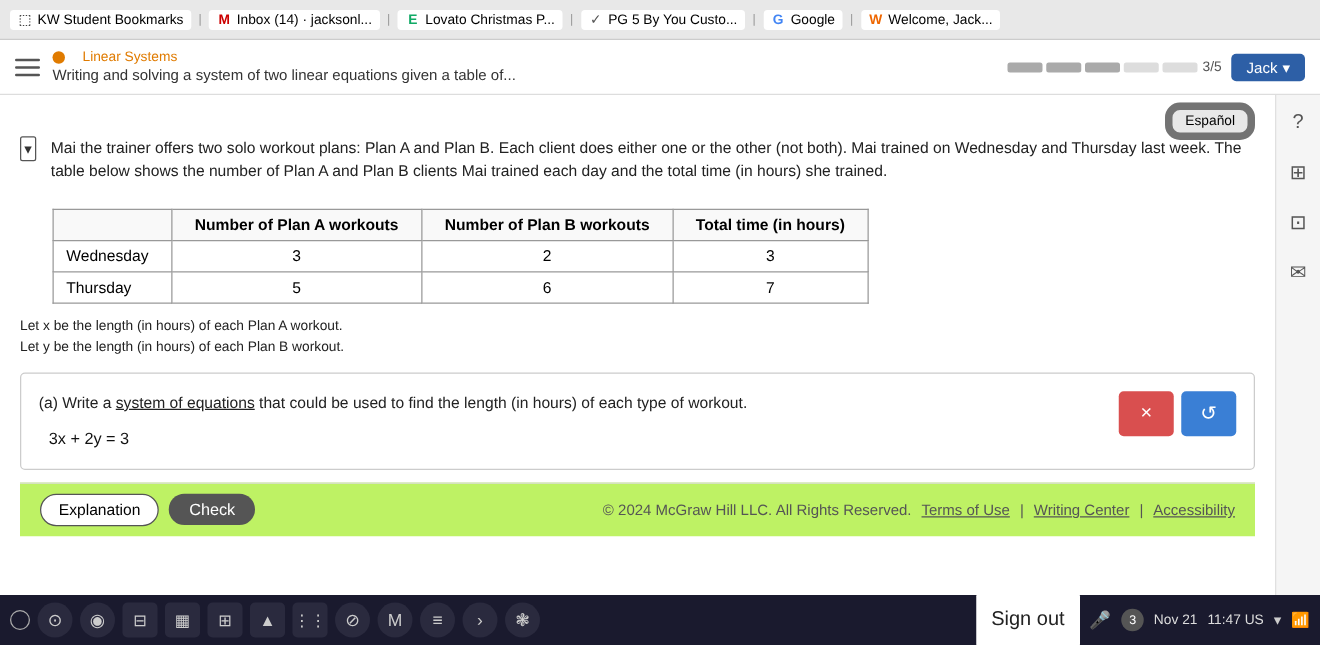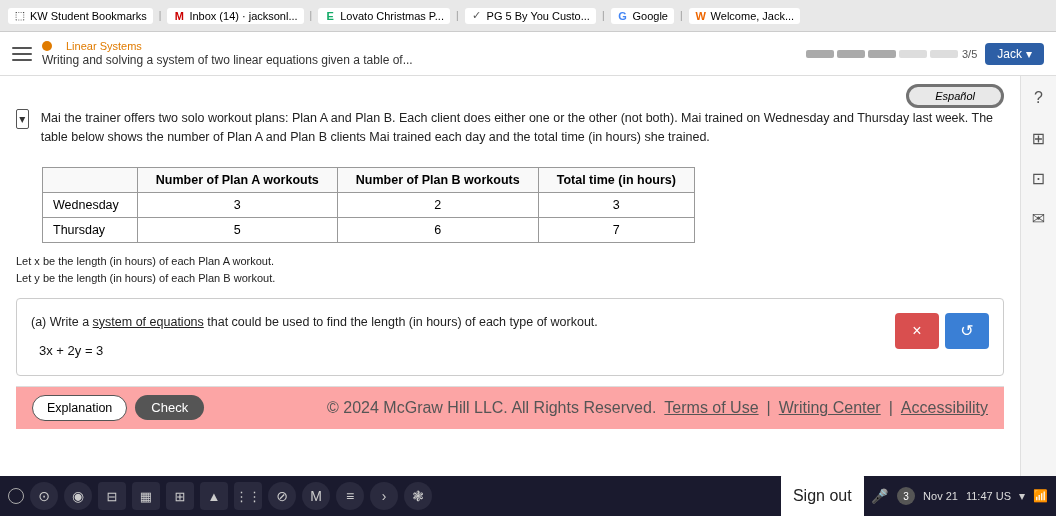--- a/index.html
+++ b/index.html
@@ -134,27 +134,26 @@
       padding: 4px 12px;
       border-radius: 4px;
       font-size: 12px;
       display: flex;
       align-items: center;
       gap: 4px;
       cursor: pointer;
     }
     .espanol-btn {
       background: #e8e8e8;
-      border: 3px solid #737373;
-      padding: 3px 26px;
+      border: 6px solid #737373;
+      padding: 3px 10px;
       border-radius: 12px;
       font-size: 11px;
       cursor: pointer;
       margin-left: auto;
-      font-style: italic;
     }
 
     
     .main-content {
       flex: 1;
       background: #fff;
       display: flex;
       overflow: hidden;
     }
     .content-area {
@@ -280,21 +279,21 @@
     .btn-red { background: #d94f4f; color: #fff; }
     .btn-blue { background: #3a7fd5; color: #fff; }
 
     
     .bottom-bar {
       display: flex;
       align-items: center;
       padding: 8px 16px;
       border-top: 1px solid #ddd;
       gap: 8px;
-      background: #fca5a5;
+      background: #bef264;
       flex-shrink: 0;
     }
     .explanation-btn {
       border: 1px solid #555;
       background: #fff;
       padding: 5px 14px;
       border-radius: 16px;
       font-size: 12.5px;
       cursor: pointer;
     }
@@ -302,21 +301,21 @@
       background: #555;
       color: #fff;
       border: none;
       padding: 5px 16px;
       border-radius: 16px;
       font-size: 13px;
       cursor: pointer;
     }
     .footer-links {
       margin-left: auto;
-      font-size: 16px;
+      font-size: 12px;
       color: #555;
       display: flex;
       gap: 8px;
       align-items: center;
     }
     .footer-links a {
       color: #555;
       text-decoration: underline;
     }
 

